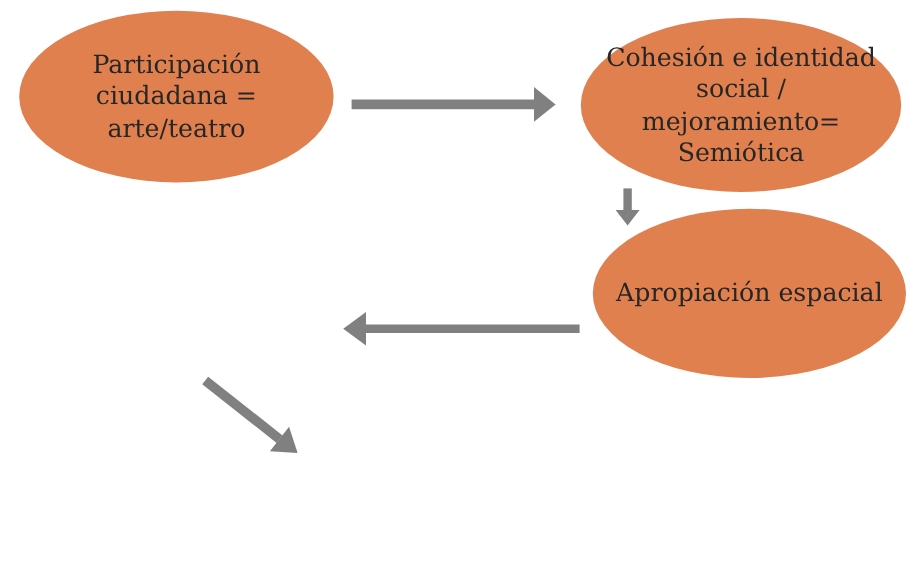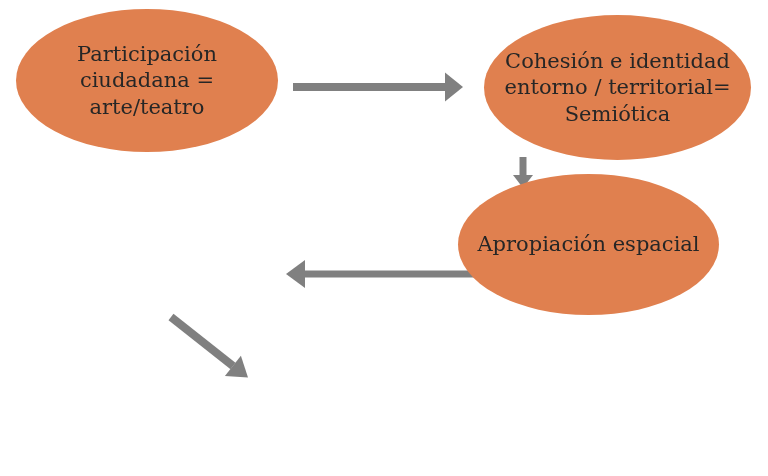--- a/index.html
+++ b/index.html
@@ -51,21 +51,21 @@
   .node-label {
     white-space: pre-line;
     font-size: 21px;
     line-height: 1.24;
     color: var(--text, #262626);
   }
   
   .n-participacion  { left: 16px;  top: 9px;   width: 262px; height: 143px; }
   .n-cohesion       { left: 484px; top: 15px;  width: 267px; height: 145px; }
   .n-empowerment    { left: 16px;  top: 186px; width: 258px; height: 130px; }
-  .n-apropiacion    { left: 458px; top: 174px; width: 261px; height: 141px; }
+  .n-apropiacion    { left: 494px; top: 174px; width: 261px; height: 141px; }
   .n-transformacion { left: 250px; top: 312px; width: 265px; height: 143px; }
 </style>
 </head>
 <body>
 
 <div class="canvas">
 
   <svg class="arrows" viewBox="0 0 768 476" xmlns="http://www.w3.org/2000/svg">
     <g>
       <line class="arrow-line" x1="293" y1="87" x2="446" y2="87" stroke-width="8"></line>
@@ -85,21 +85,21 @@
     </g>
   </svg>
 
   <div class="node n-participacion">
     <span class="node-label">Participación
 ciudadana = arte/teatro</span>
   </div>
 
   <div class="node n-cohesion">
     <span class="node-label">Cohesión e identidad
-entorno / territorial=
+social / mejoramiento=
 Semiótica</span>
   </div>
 
 
   <div class="node n-apropiacion">
     <span class="node-label">Apropiación espacial</span>
   </div>
 
 
 </div>

